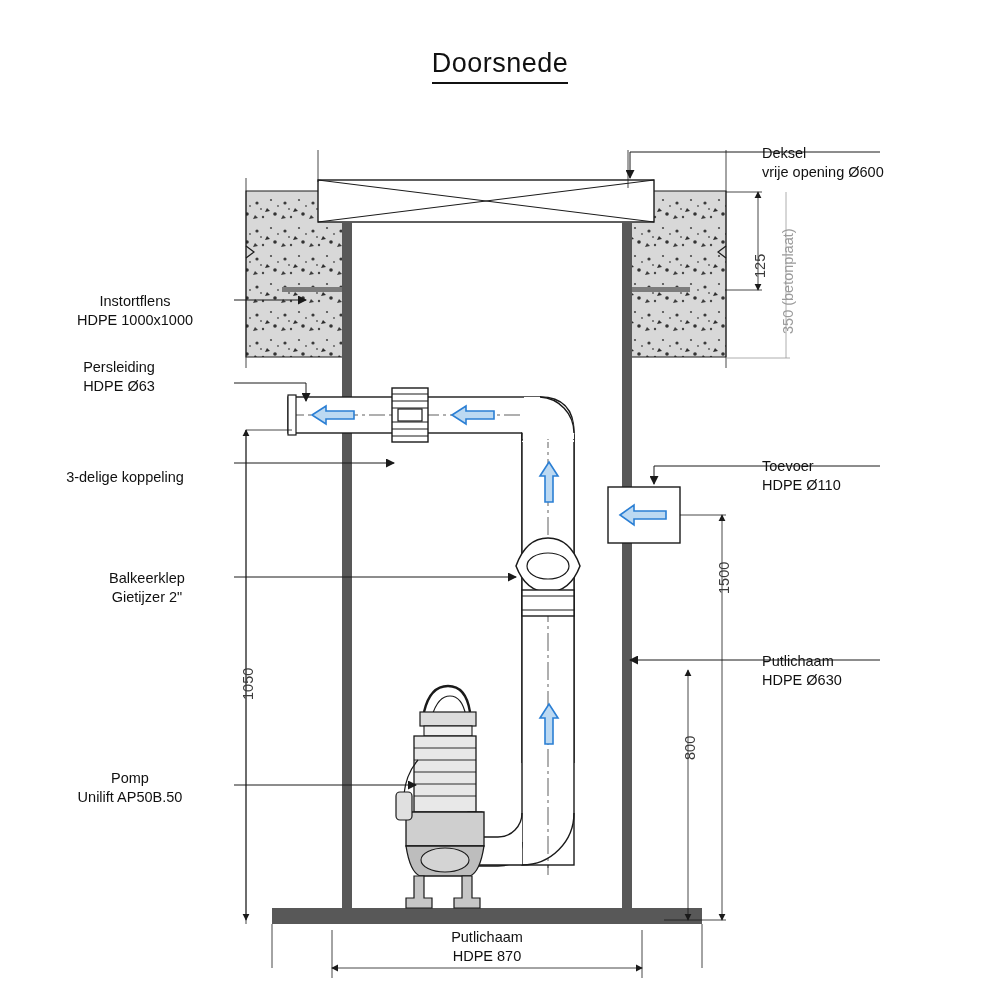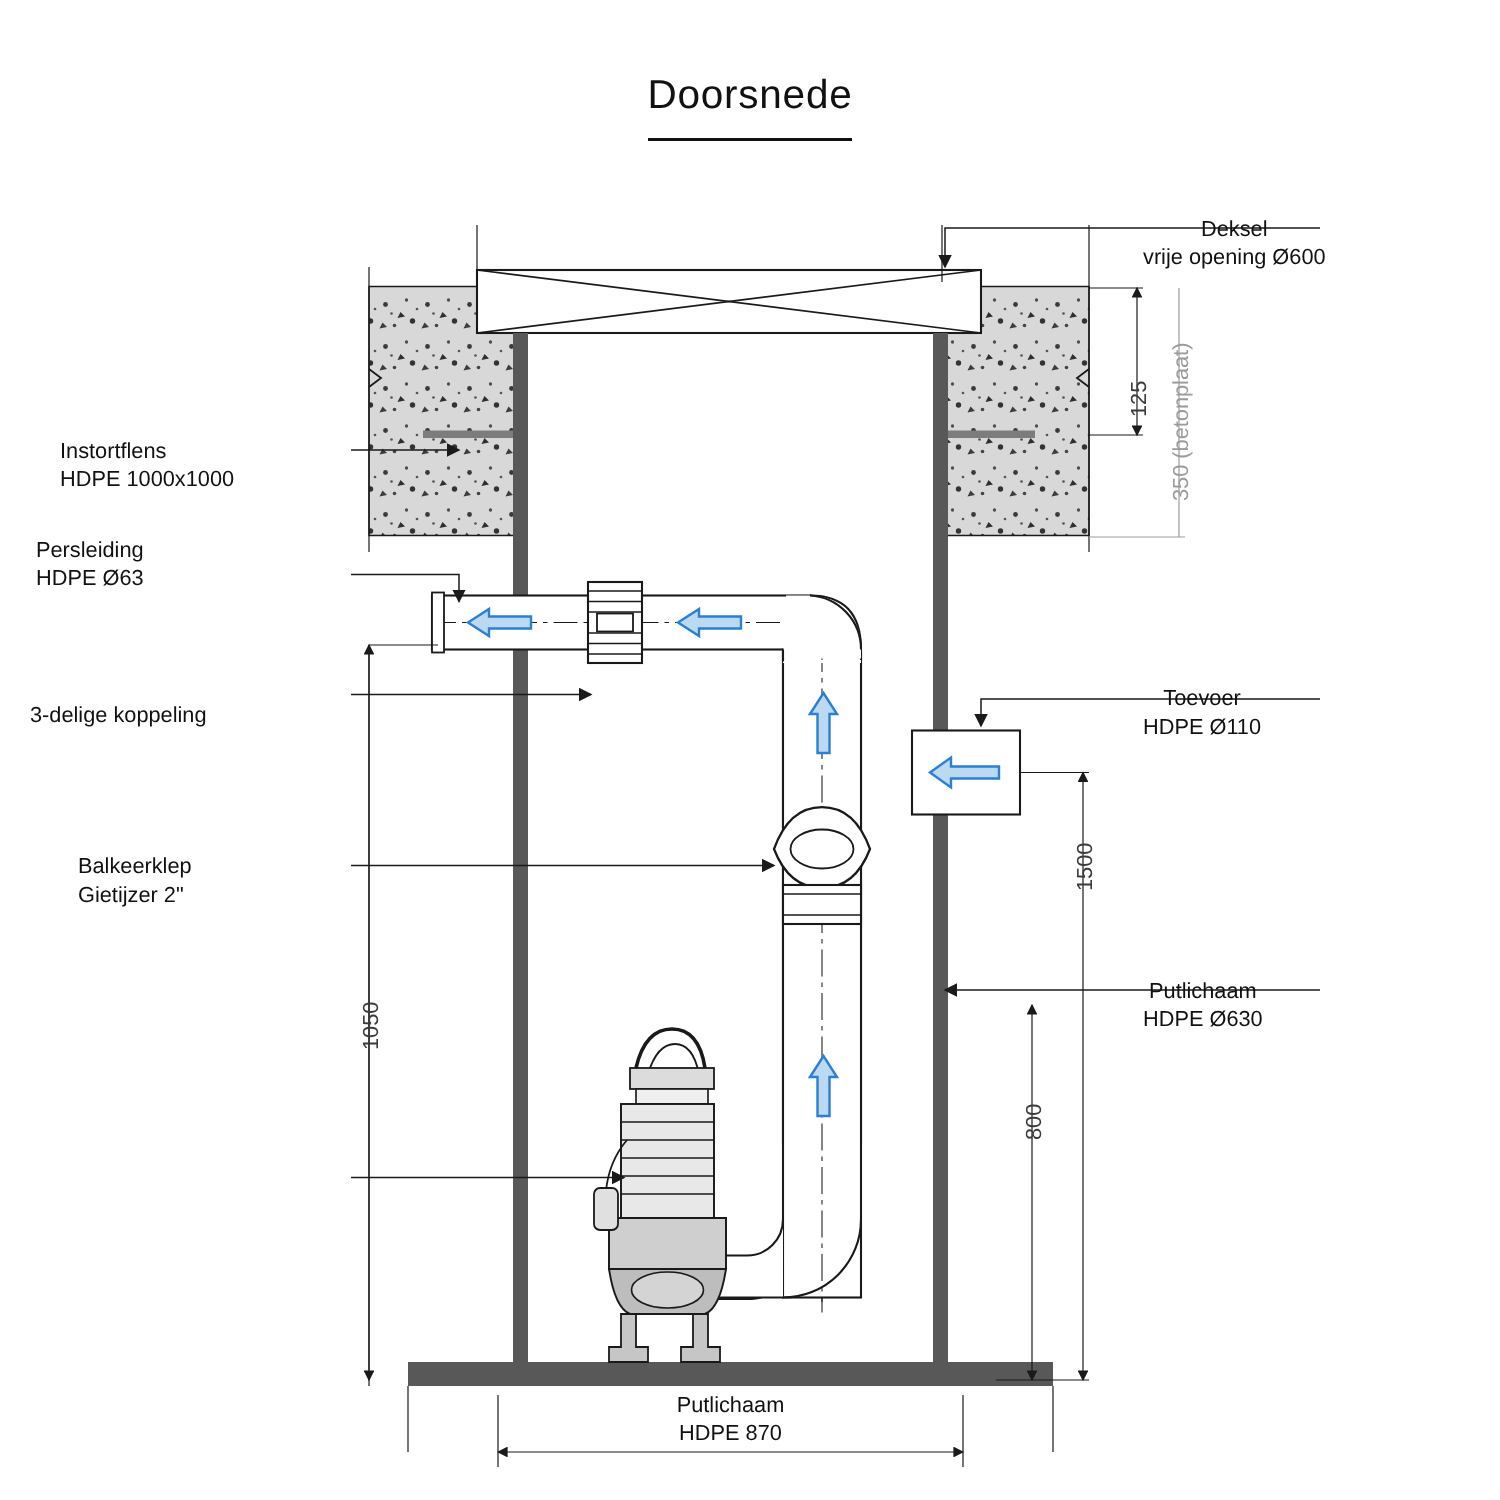--- a/index.html
+++ b/index.html
@@ -30,34 +30,34 @@
     left: 0;
     top: 48px;
     width: 1000px;
     text-align: center;
     font-size: 27px;
     letter-spacing: 0.5px;
     color: #111;
   }
   .title span {
     border-bottom: 2px solid #111;
-    padding-bottom: 14px;
+    padding-bottom: 4px;
   }
   .lbl {
     position: absolute;
     font-size: 14.5px;
     line-height: 19px;
     color: #111;
     white-space: nowrap;
   }
   .lbl.right {
+    text-align: center;
+  }
+  .lbl.left {
     text-align: left;
-  }
-  .lbl.left {
-    text-align: center;
   }
   .lbl.center {
     text-align: center;
   }
   .dim {
     position: absolute;
     font-size: 14.5px;
     color: #3b3b3b;
     white-space: nowrap;
     transform-origin: 0 0;
@@ -295,20 +295,24 @@
 
   <div class="lbl right" style="left:20px; top:468px; width:210px;">
     <div>3-delige koppeling</div>
   </div>
 
   <div class="lbl right" style="left:52px; top:569px; width:190px;">
     <div>Balkeerklep</div>
     <div>Gietijzer 2"</div>
   </div>
 
+  <div class="lbl right" style="left:30px; top:769px; width:200px;">
+    <div>Pomp</div>
+    <div>Unilift AP50B.50</div>
+  </div>
 
   <div class="lbl left" style="left:762px; top:144px;">
     <div>Deksel</div>
     <div>vrije opening Ø600</div>
   </div>
 
   <div class="lbl left" style="left:762px; top:457px;">
     <div>Toevoer</div>
     <div>HDPE Ø110</div>
   </div>

